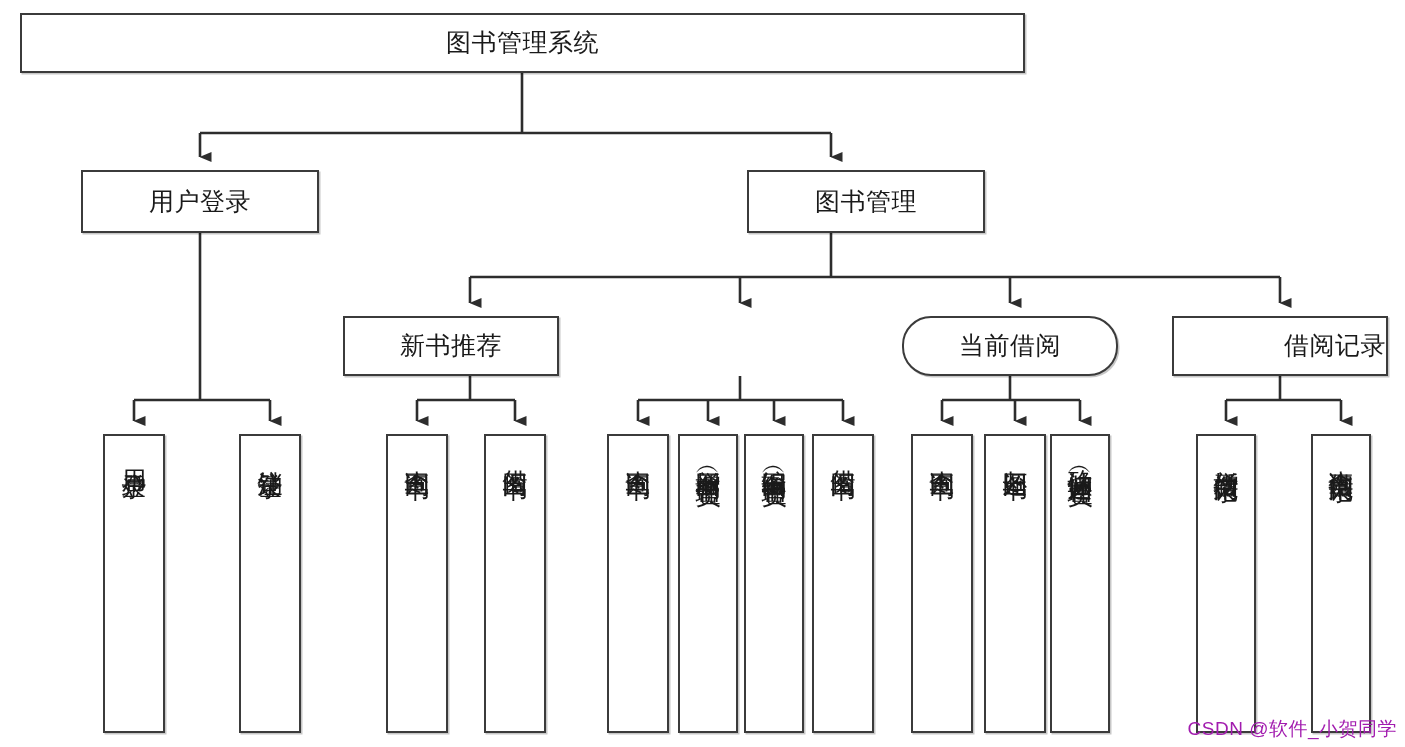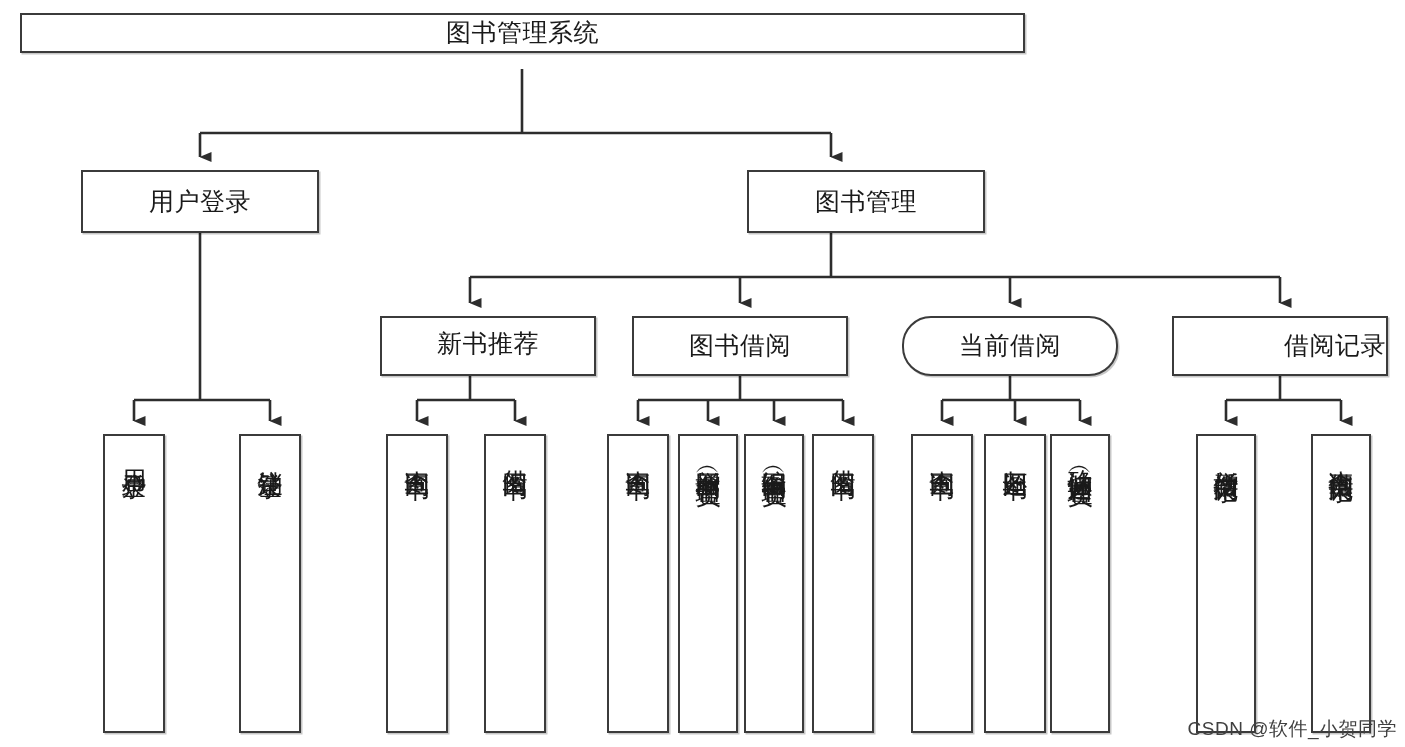--- a/index.html
+++ b/index.html
@@ -57,21 +57,21 @@
     line-height: 1.08;
     letter-spacing: 2px;
     white-space: nowrap;
     max-height: 280px;
   }
   .watermark {
     position: absolute;
     right: 8px;
     bottom: 5px;
     font-size: 19px;
-    color: #404040;
+    color: #a21caf;
     white-space: nowrap;
     letter-spacing: 0.5px;
   }
 </style>
 </head>
 <body>
 
 <div id="canvas">
 
   <svg class="edges" viewBox="0 0 1405 747" xmlns="http://www.w3.org/2000/svg">
@@ -117,36 +117,33 @@
       <path d="M 1015 400 L 1015 421" marker-end="url(#arrow)"></path>
       <path d="M 1080 400 L 1080 421" marker-end="url(#arrow)"></path>
 
       <path d="M 1280 376 L 1280 400"></path>
       <path d="M 1226 400 L 1341 400"></path>
       <path d="M 1226 400 L 1226 421" marker-end="url(#arrow)"></path>
       <path d="M 1341 400 L 1341 421" marker-end="url(#arrow)"></path>
     </g>
   </svg>
 
-  <div class="node h-node" style="left:20px; top:13px; width:1005px; height:40px;">
+  <div class="node h-node" style="left:20px; top:13px; width:1005px; height:60px;">
     <span class="node-label">图书管理系统</span>
   </div>
 
   <div class="node h-node" style="left:81px; top:170px; width:238px; height:63px;">
     <span class="node-label">用户登录</span>
   </div>
   <div class="node h-node" style="left:711px; top:170px; width:238px; height:63px;margin-left:36px;">
     <span class="node-label">图书管理</span>
   </div>
 
-  <div class="node h-node" style="left:380px; top:316px; width:216px; height:60px;font-family:Liberation Mono, monospace;">
+  <div class="node h-node" style="left:343px; top:316px; width:216px; height:60px;">
     <span class="node-label">新书推荐</span>
-  </div>
-  <div class="node h-node" style="left:632px; top:316px; width:216px; height:60px;">
-    <span class="node-label">图书借阅</span>
   </div>
   <div class="node h-node" style="left:902px; top:316px; width:216px; height:60px;border-radius:29px;">
     <span class="node-label">当前借阅</span>
   </div>
   <div class="node h-node" style="left:1172px; top:316px; width:216px; height:60px;justify-content:flex-end;">
     <span class="node-label">借阅记录</span>
   </div>
 
   <div class="node v-node" style="left:103px; top:434px; width:62px; height:299px;">
     <span class="node-label">用户登录</span>

